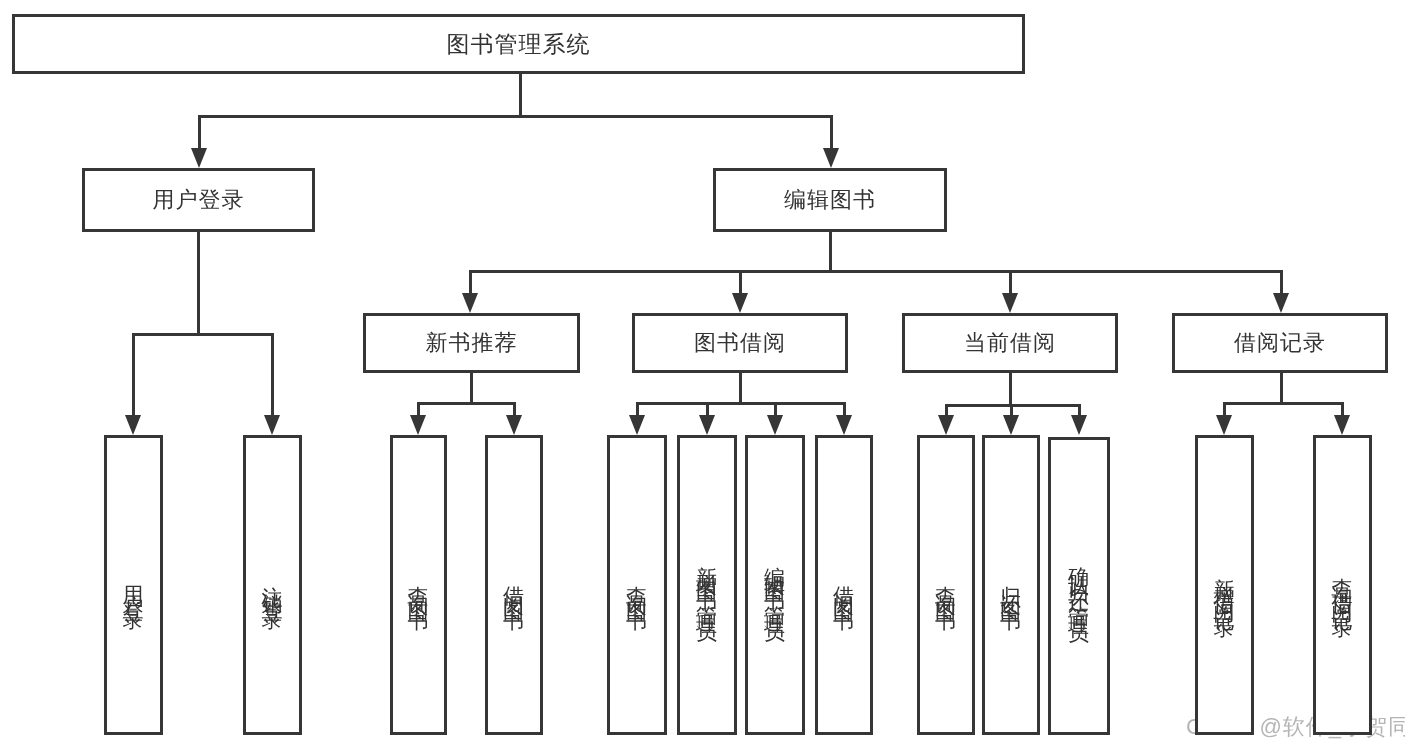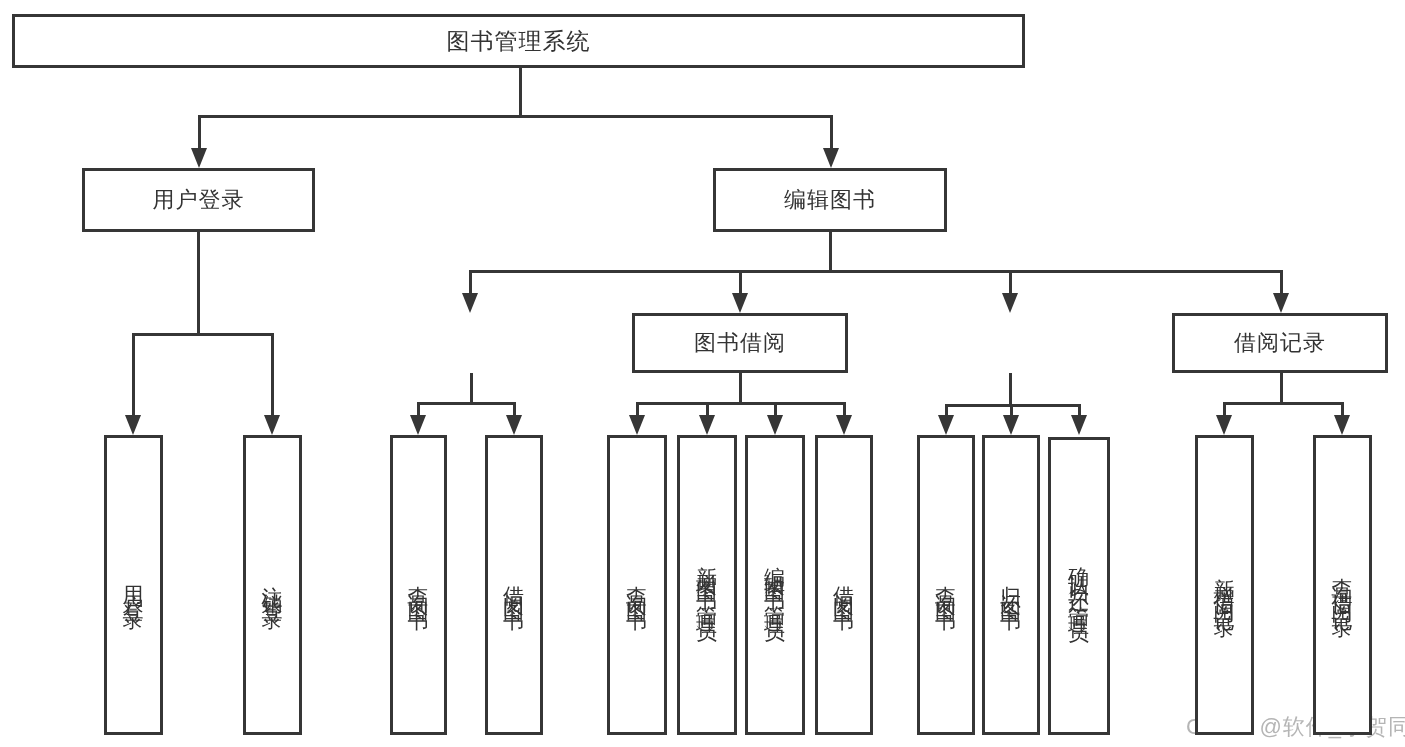--- a/index.html
+++ b/index.html
@@ -110,37 +110,43 @@
     <div class="seg" style="left: 1009.5px; top: 406px; width: 3px; height: 11px;"></div>
     <div class="arrow" style="left: 1003px; top: 415px;"></div>
     <div class="seg" style="left: 1077.5px; top: 406px; width: 3px; height: 11px;"></div>
     <div class="arrow" style="left: 1071px; top: 415px;"></div>
     <div class="seg" style="left: 1279.5px; top: 373px; width: 3px; height: 32px;"></div>
     <div class="seg" style="left: 1222.5px; top: 402px; width: 121px; height: 3px;"></div>
     <div class="seg" style="left: 1222.5px; top: 404px; width: 3px; height: 13px;"></div>
     <div class="arrow" style="left: 1216px; top: 415px;"></div>
     <div class="seg" style="left: 1340.5px; top: 404px; width: 3px; height: 13px;"></div>
     <div class="arrow" style="left: 1334px; top: 415px;"></div>
-    <div class="node" style="left: 12px; top: 14px; width: 1013px; height: 54px;">
+    <div class="node" style="left: 12px; top: 14px; width: 1013px; height: 60px;">
       <span class="htext" style="font-size: 23px;">图书管理系统</span>
     </div>
     <div class="node" style="left: 82px; top: 168px; width: 233px; height: 64px;">
       <span class="htext">用户登录</span>
     </div>
     <div class="node" style="left: 713px; top: 168px; width: 234px; height: 64px;">
       <span class="htext">编辑图书</span>
     </div>
     <div class="node" style="left: 104px; top: 435px; width: 59px; height: 300px;">
       <span class="vtext">用户登录</span>
     </div>
     <div class="node" style="left: 243px; top: 435px; width: 59px; height: 300px;">
       <span class="vtext">注销登录</span>
     </div>
+    <div class="node" style="left: 363px; top: 313px; width: 217px; height: 60px;">
+      <span class="htext">新书推荐</span>
+    </div>
     <div class="node" style="left: 632px; top: 313px; width: 216px; height: 60px;">
       <span class="htext">图书借阅</span>
+    </div>
+    <div class="node" style="left: 902px; top: 313px; width: 216px; height: 60px;">
+      <span class="htext">当前借阅</span>
     </div>
     <div class="node" style="left: 1172px; top: 313px; width: 216px; height: 60px;">
       <span class="htext">借阅记录</span>
     </div>
     <div class="node" style="left: 390px; top: 435px; width: 57px; height: 300px;">
       <span class="vtext">查询图书</span>
     </div>
     <div class="node" style="left: 485px; top: 435px; width: 58px; height: 300px;">
       <span class="vtext">借阅图书</span>
     </div>

